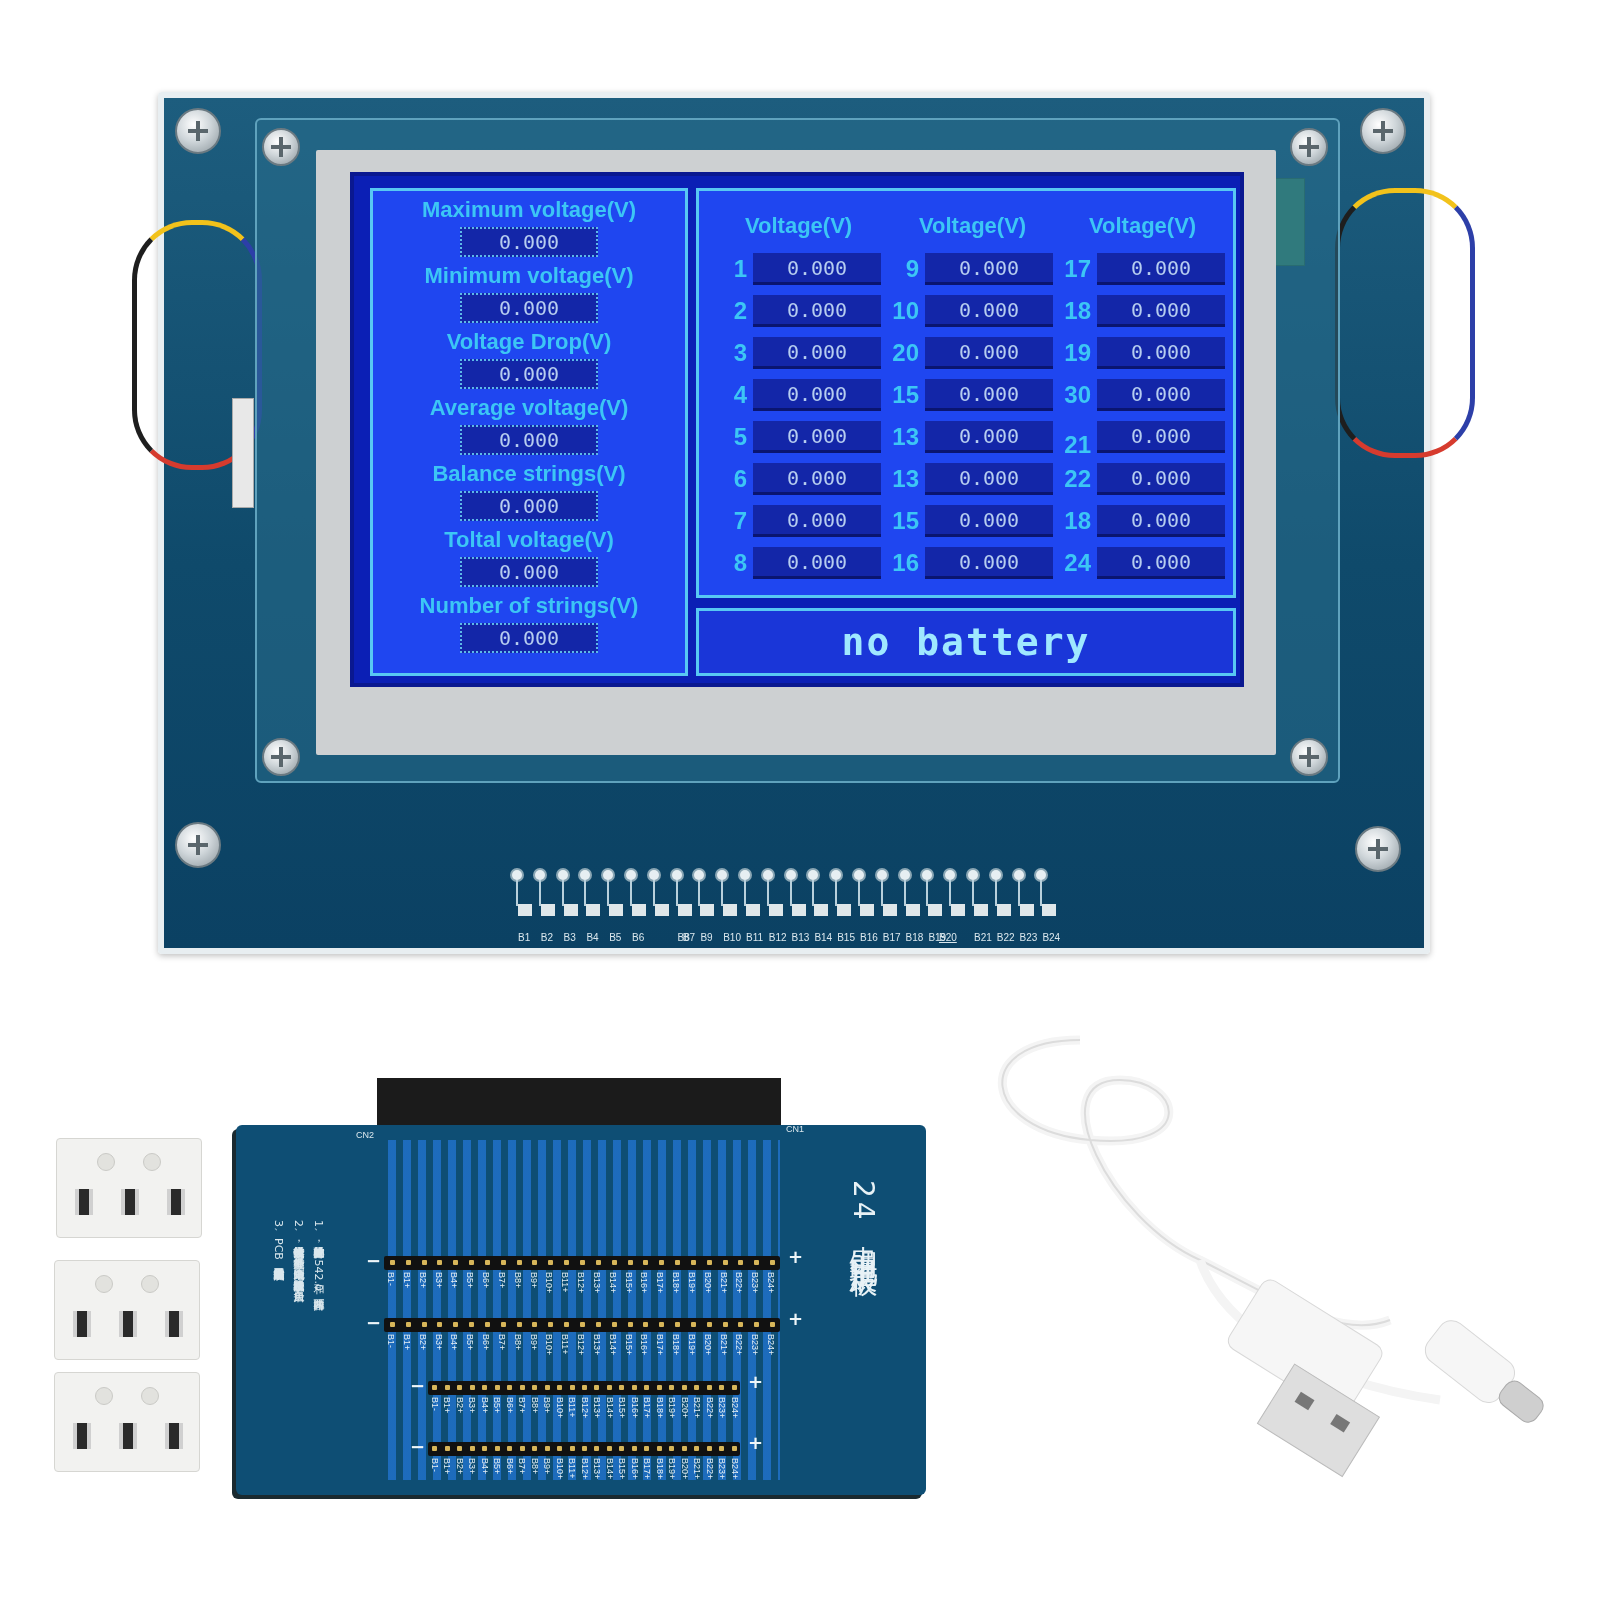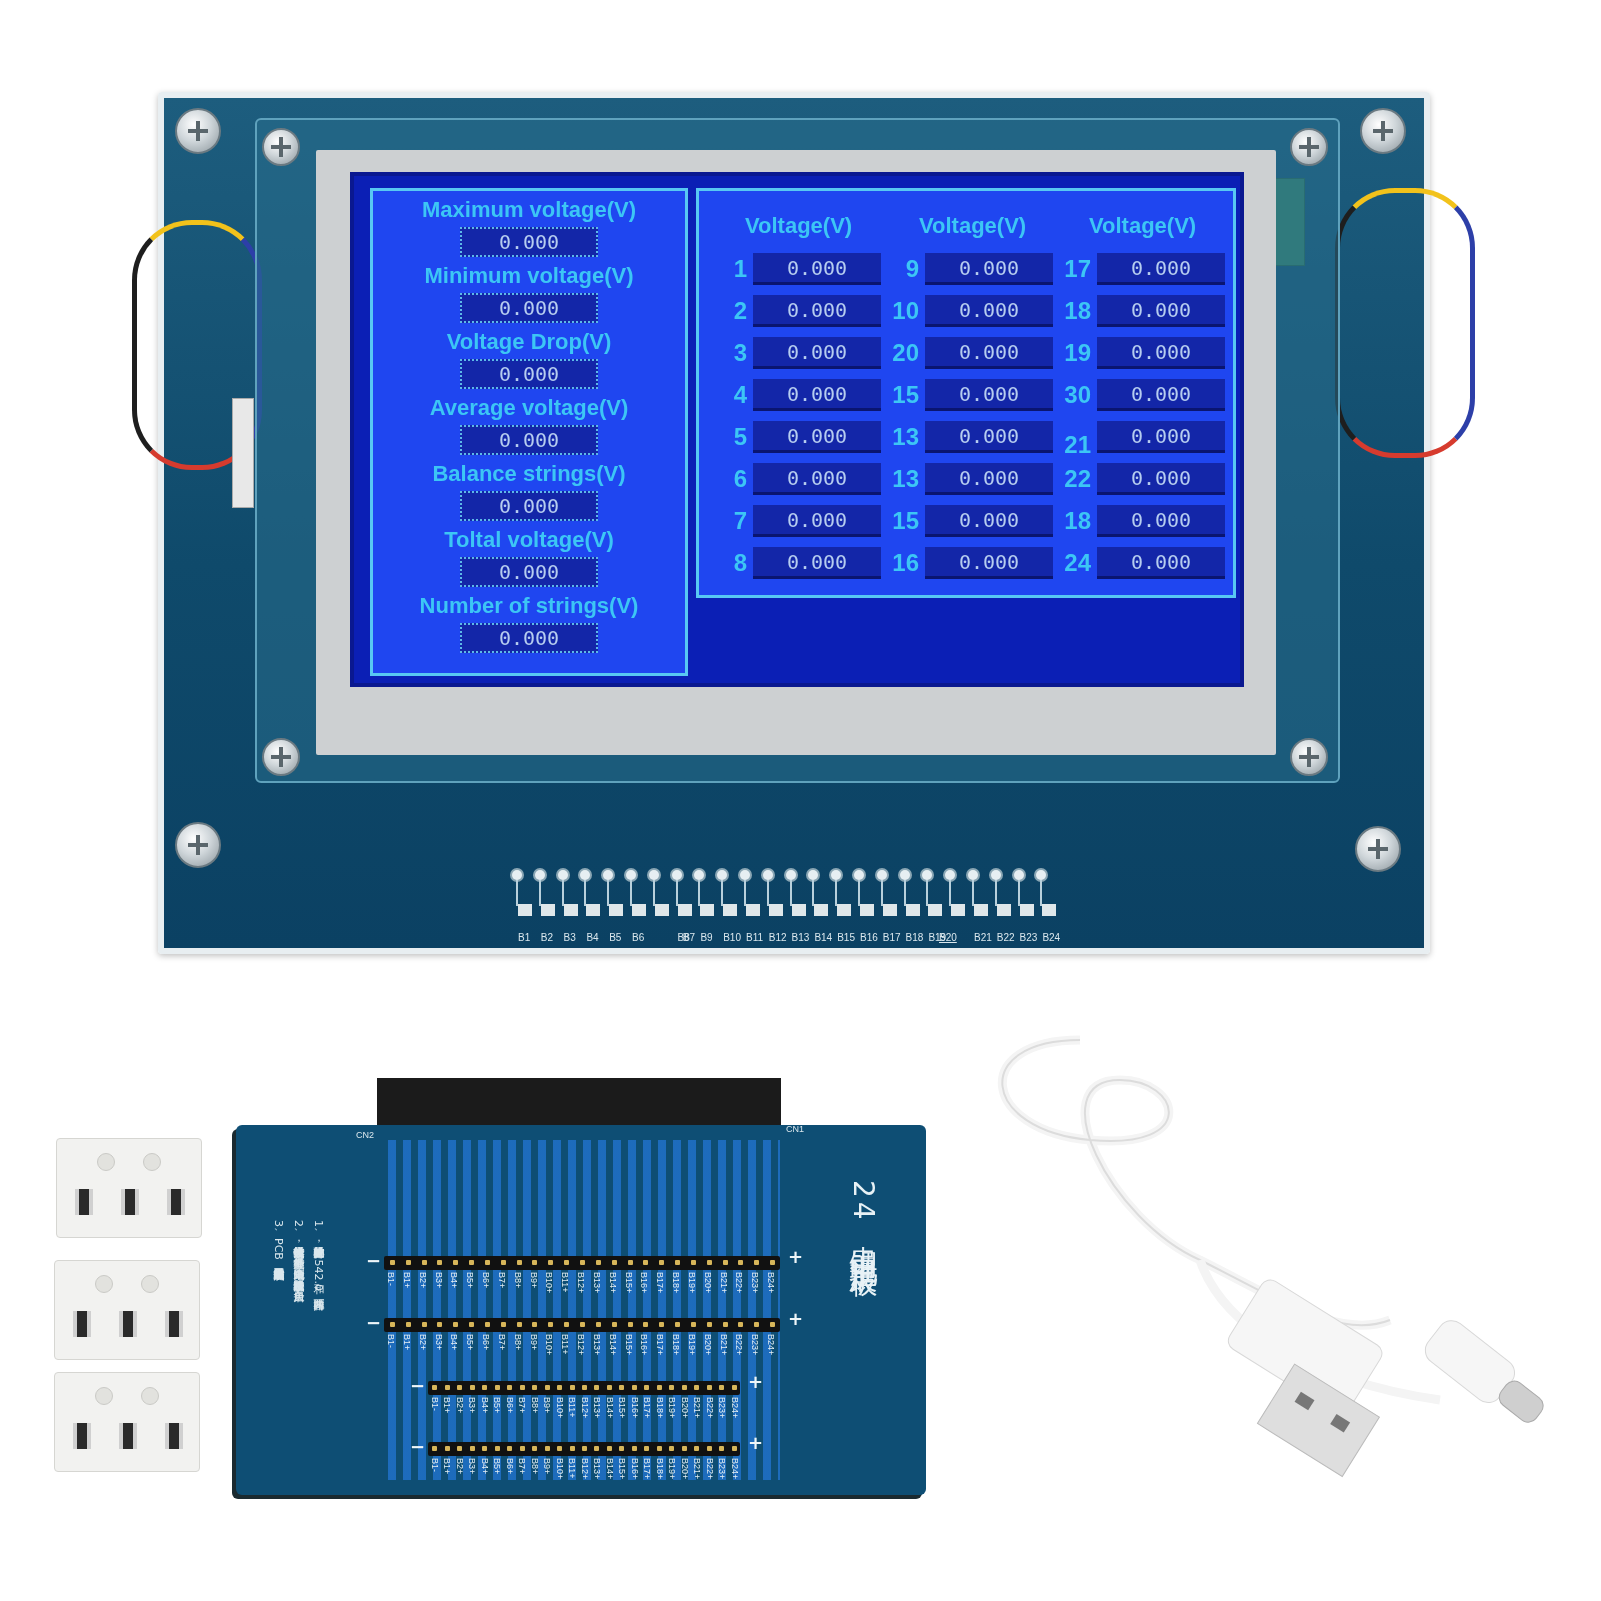--- a/index.html
+++ b/index.html
@@ -205,20 +205,23 @@
       <div class="cell-value" style="left: 398px; top: 188px;">0.000</div>
       <div class="cell-index" style="left: 358px; top: 232px; margin-top: 8px;">21</div>
       <div class="cell-value" style="left: 398px; top: 230px;">0.000</div>
       <div class="cell-index" style="left: 358px; top: 274px;">22</div>
       <div class="cell-value" style="left: 398px; top: 272px;">0.000</div>
       <div class="cell-index" style="left: 358px; top: 316px;">18</div>
       <div class="cell-value" style="left: 398px; top: 314px;">0.000</div>
       <div class="cell-index" style="left: 358px; top: 358px;">24</div>
       <div class="cell-value" style="left: 398px; top: 356px;">0.000</div>
     </div>
+  <div class="lcd-status">
+    <span class="status-text">no battery</span>
+  </div>
 </div>
 
 <div class="pin-row" id="pin-row">
     <div class="pin" style="left: 0px;"></div>
     <div class="pin-trace" style="left: 4px;"></div>
     <div class="pad" style="left: 6px;"></div>
     <div class="pin" style="left: 22.8px;"></div>
     <div class="pin-trace" style="left: 26.8px;"></div>
     <div class="pad" style="left: 28.8px;"></div>
     <div class="pin" style="left: 45.6px;"></div>

